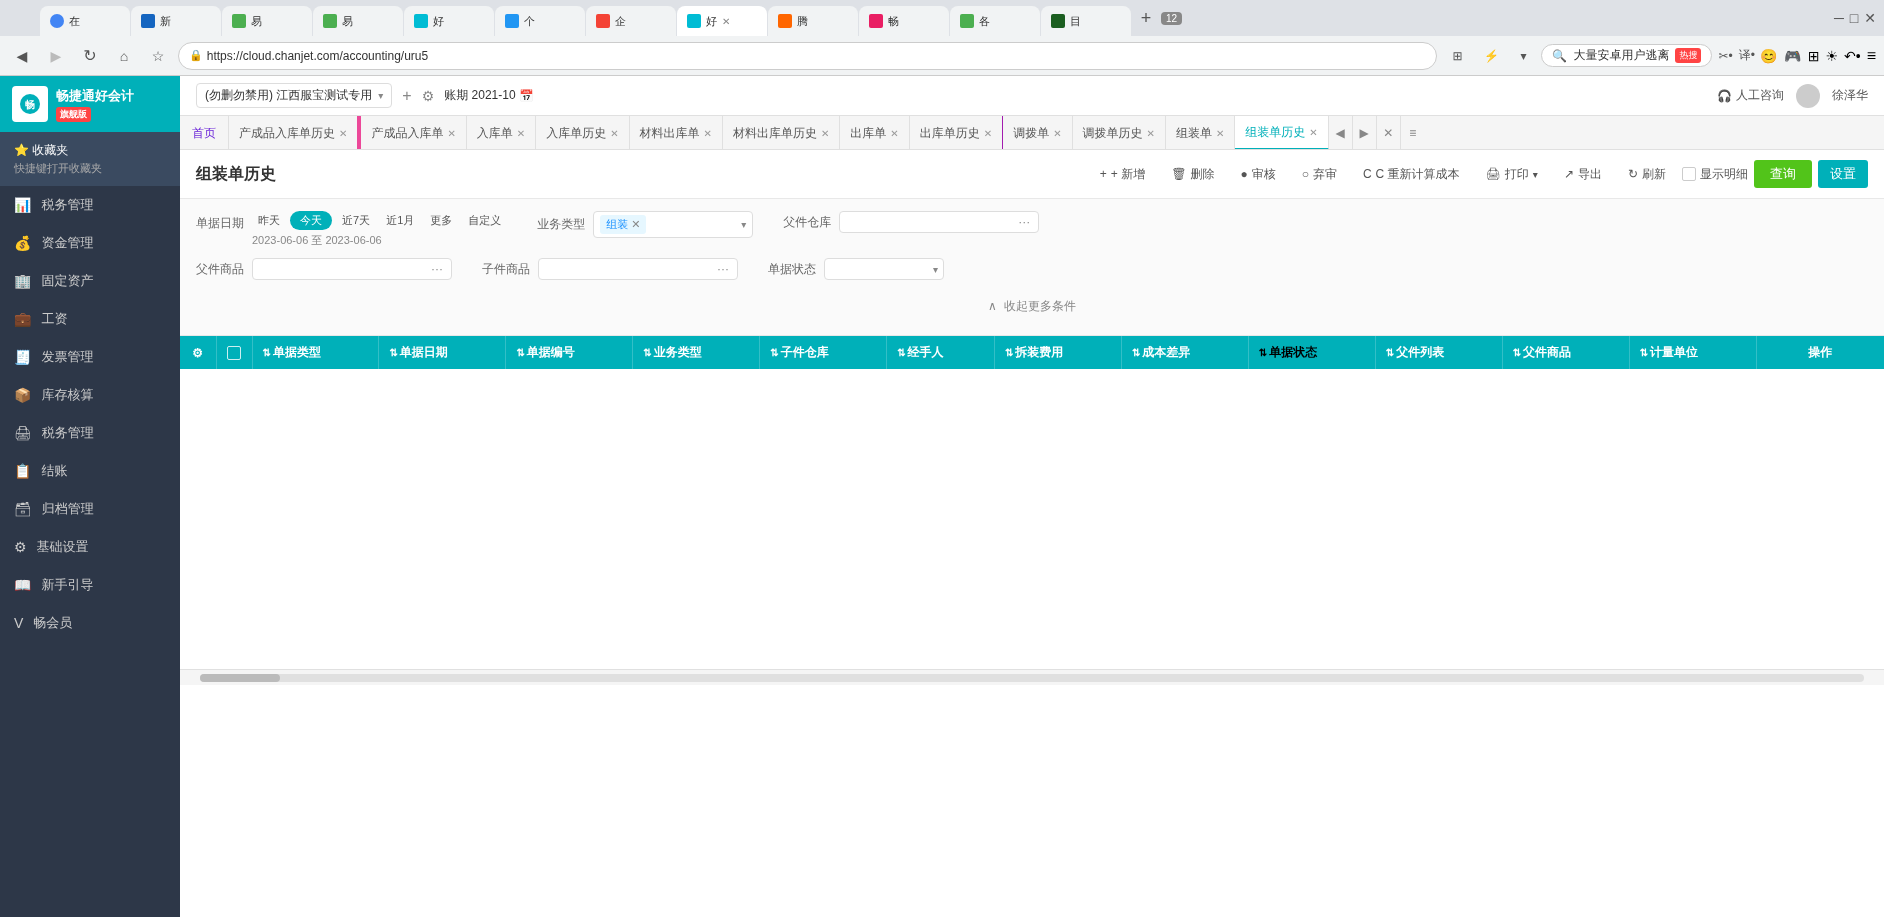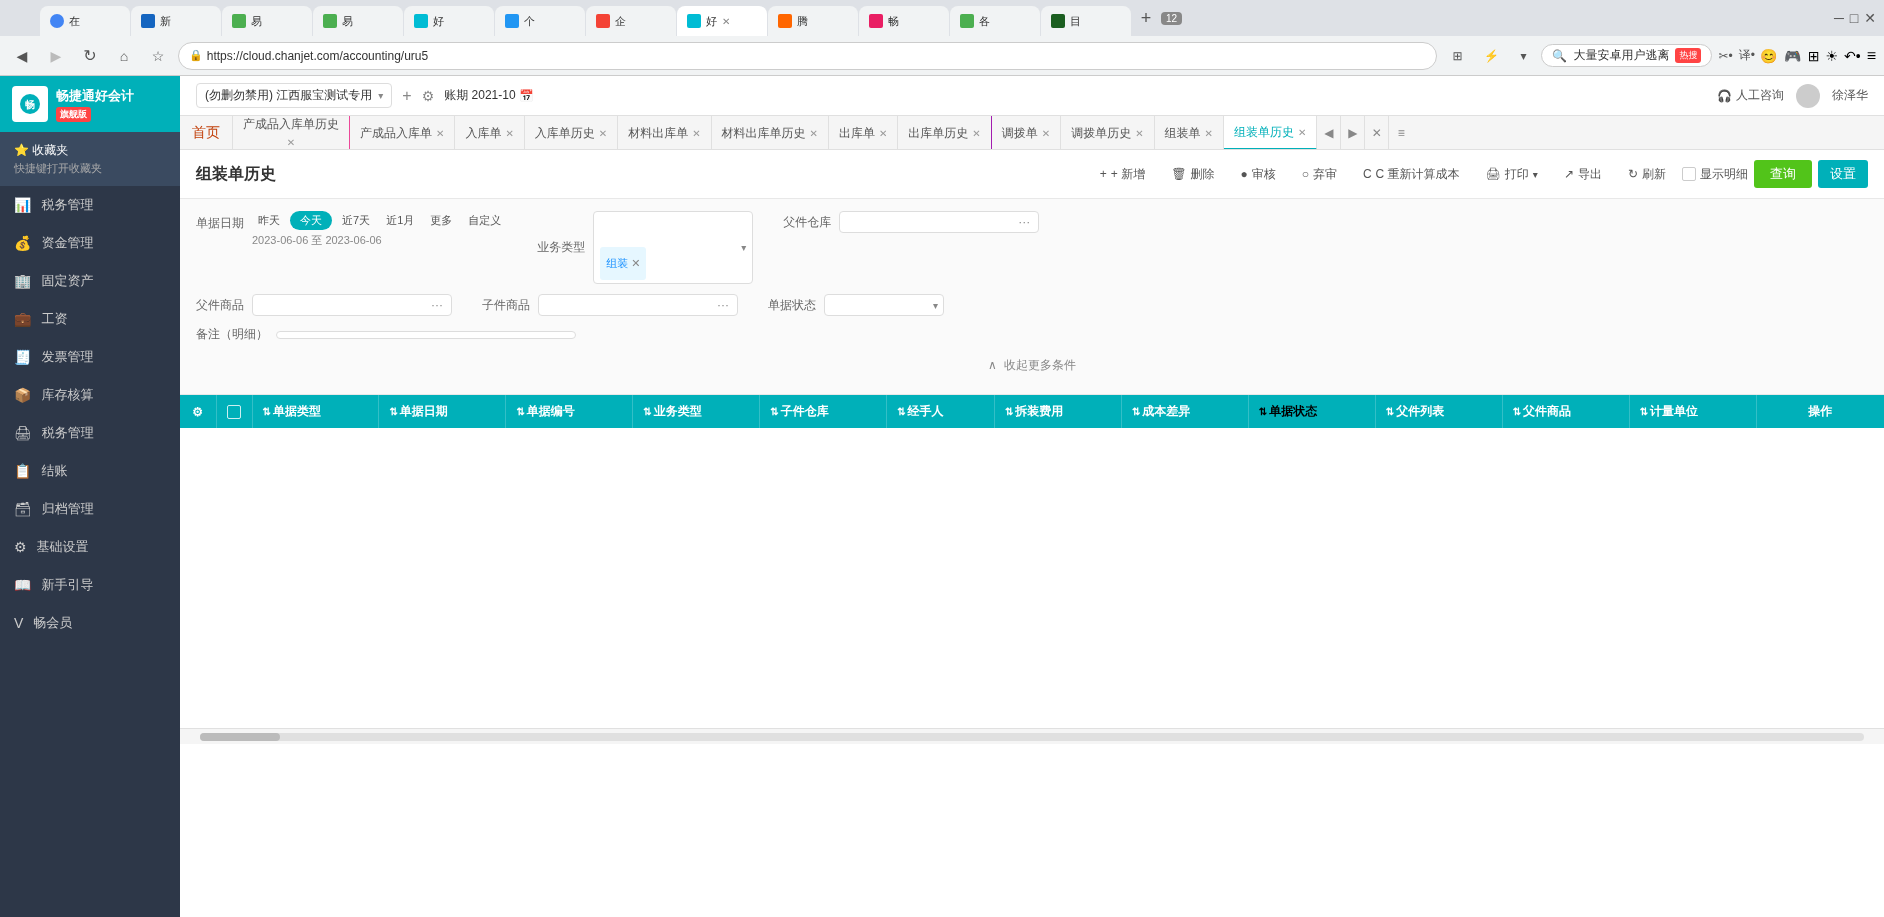--- a/index.html
+++ b/index.html
@@ -192,24 +192,24 @@
         <span style="cursor:pointer;display:flex;align-items:center;gap:4px;">
           <span>🎧</span>
           <span>人工咨询</span>
         </span>
         <span style="width:24px;height:24px;background:#ccc;border-radius:50%;display:inline-block;"></span>
         <span>徐泽华</span>
       </div>
     </div>
 
     <div style="background:#f5f5f5;border-bottom:1px solid #e0e0e0;display:flex;align-items:stretch;overflow-x:auto;white-space:nowrap;height:34px;position:relative;">
-      <div style="display:inline-flex;align-items:center;padding:0 12px;height:34px;font-size:14px;color:#c2410c;border-right:1px solid #e0e0e0;cursor:pointer;">
+      <div style="display:inline-flex;align-items:center;padding:0 12px;height:34px;font-size:12px;color:#6d28d9;border-right:1px solid #e0e0e0;cursor:pointer;">
         <span>首页</span>
       </div>
-      <div style="display:inline-flex;align-items:center;padding:0 10px;height:34px;font-size:12px;color:#555;border-right:1px solid #ec4899;cursor:pointer;gap:4px;flex-direction:column;">
+      <div style="display:inline-flex;align-items:center;padding:0 10px;height:34px;font-size:12px;color:#555;border-right:4px solid #ec4899;cursor:pointer;gap:4px;">
         <span>产成品入库单历史</span>
         <span style="font-size:10px;color:#999;">✕</span>
       </div>
       <div style="display:inline-flex;align-items:center;padding:0 10px;height:34px;font-size:12px;color:#555;border-right:1px solid #e0e0e0;cursor:pointer;gap:4px;">
         <span>产成品入库单</span>
         <span style="font-size:10px;color:#999;">✕</span>
       </div>
       <div style="display:inline-flex;align-items:center;padding:0 10px;height:34px;font-size:12px;color:#555;border-right:1px solid #e0e0e0;cursor:pointer;gap:4px;">
         <span>入库单</span>
         <span style="font-size:10px;color:#999;">✕</span>
@@ -317,21 +317,21 @@
                 <span style="padding:2px 6px;font-size:11px;color:#555;cursor:pointer;border-radius:3px;">更多</span>
                 <span style="padding:2px 6px;font-size:11px;color:#555;cursor:pointer;border-radius:3px;">自定义</span>
               </div>
               <div style="font-size:11px;color:#888;margin-top:3px;">2023-06-06 至 2023-06-06</div>
             </div>
           </div>
 
           <div style="display:flex;align-items:center;gap:8px;font-size:12px;">
             <span style="color:#666;white-space:nowrap;">业务类型</span>
             <div style="display:flex;align-items:center;gap:4px;border:1px solid #ddd;border-radius:4px;padding:3px 6px;min-width:160px;background:#fff;cursor:pointer;">
-              <span style="background:#e6f7ff;color:#1890ff;padding:9px 6px;border-radius:3px;font-size:11px;display:flex;align-items:center;gap:3px;margin-top:32px;">
+              <span style="background:#e6f7ff;color:#1890ff;padding:2px 6px;border-radius:3px;font-size:11px;display:flex;align-items:center;gap:3px;">
                 <span>组装</span>
                 <span style="cursor:pointer;color:#888;">✕</span>
               </span>
               <span style="flex:1;"></span>
               <span style="color:#888;font-size:10px;">▾</span>
             </div>
           </div>
 
           <div style="display:flex;align-items:center;gap:8px;font-size:12px;">
             <span style="color:#666;white-space:nowrap;">父件仓库</span>
@@ -364,24 +364,20 @@
             <span style="color:#666;white-space:nowrap;">单据状态</span>
             <div style="position:relative;display:inline-block;">
               <select style="border:1px solid #ddd;border-radius:4px;padding:3px 24px 3px 8px;font-size:12px;color:#333;background:#fff;min-width:120px;appearance:none;cursor:pointer;">
                 <option></option>
               </select>
               <span style="position:absolute;right:6px;top:50%;transform:translateY(-50%);color:#888;font-size:10px;pointer-events:none;">▾</span>
             </div>
           </div>
         </div>
 
-        <div style="display:flex;align-items:center;gap:8px;font-size:12px;">
-          <span style="color:#666;white-space:nowrap;">备注（明细）</span>
-          <div style="border:1px solid #ddd;border-radius:4px;padding:3px 8px;font-size:12px;min-width:300px;background:#fff;"></div>
-        </div>
 
         <div style="text-align:center;padding:8px;color:#888;font-size:12px;cursor:pointer;margin-top:6px;">
           <span style="margin-right:4px;">∧</span>
           <span>收起更多条件</span>
         </div>
       </div>
 
       <div style="overflow-x:auto;">
         <table style="width:100%;border-collapse:collapse;min-width:1400px;">
           <thead>

